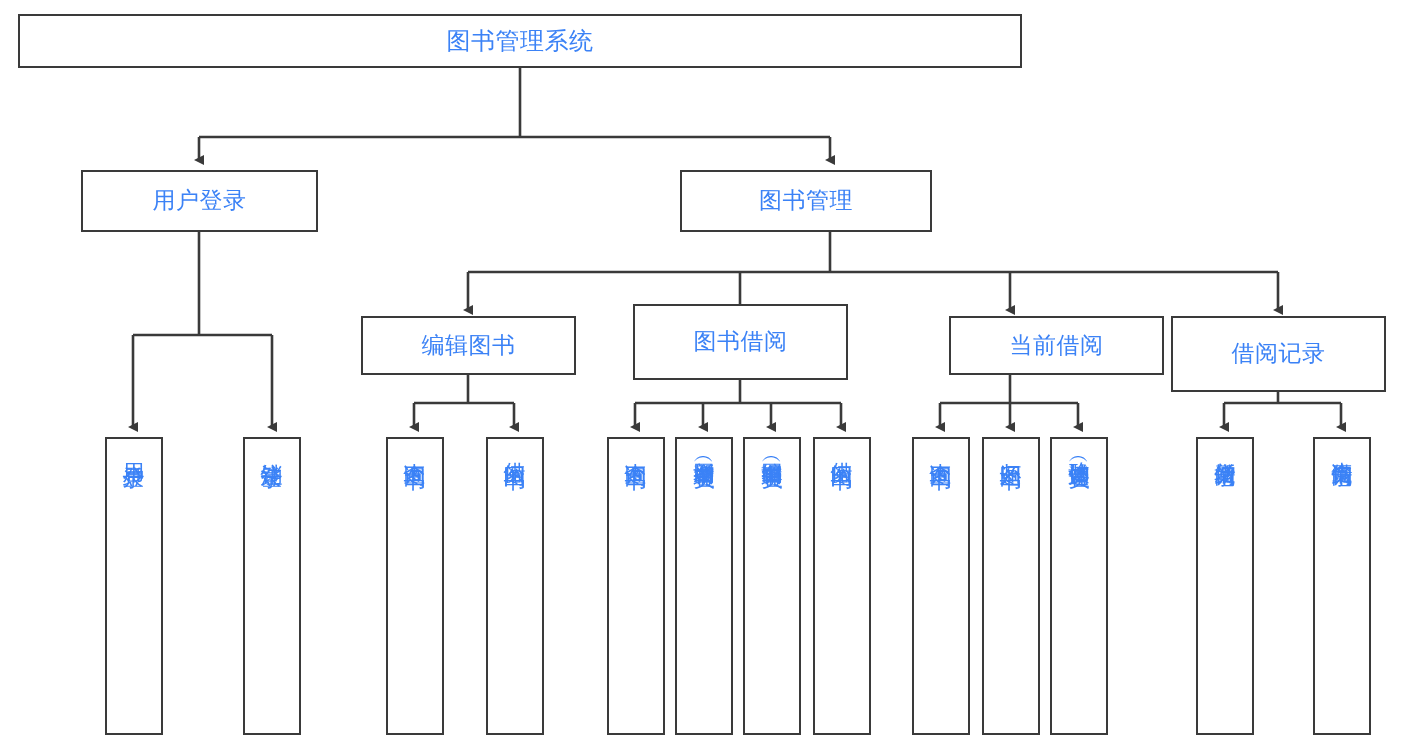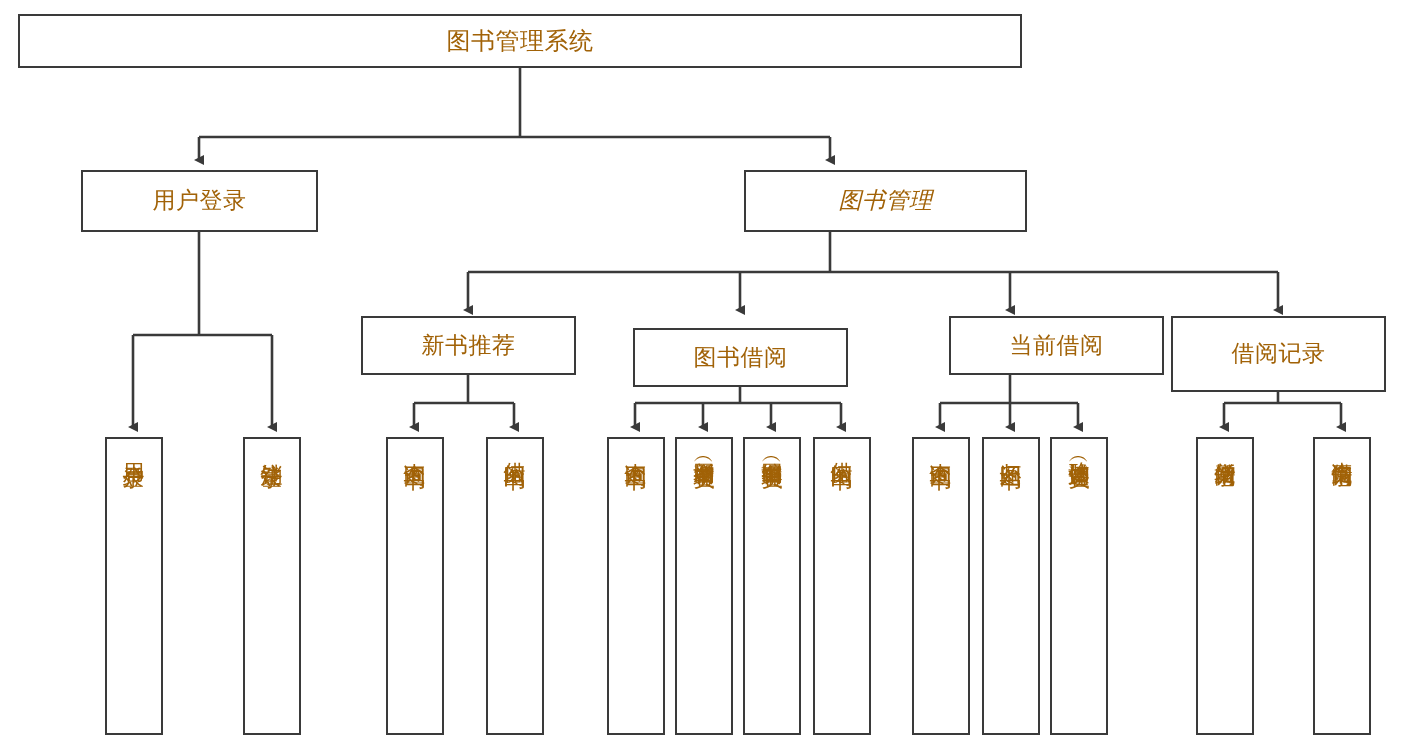--- a/index.html
+++ b/index.html
@@ -29,21 +29,21 @@
     position: absolute;
     box-sizing: border-box;
     background: #ffffff;
     border: 2.5px solid #3a3a3a;
     display: flex;
     align-items: center;
     justify-content: center;
     overflow: hidden;
   }
   .node-label {
-    color: #a16207;
+    color: #3b82f6;
     line-height: 1.18;
     white-space: nowrap;
   }
   
   .node.horiz .node-label {
     font-size: 23px;
     letter-spacing: 0.5px;
   }
   .node.root .node-label {
     font-size: 24px;
@@ -134,29 +134,29 @@
   </svg>
 
   <div class="node horiz root" style="left:18px; top:14px; width:1004px; height:54px;">
     <span class="node-label">图书管理系统</span>
   </div>
 
   <div class="node horiz" style="left:81px; top:170px; width:237px; height:62px;">
     <span class="node-label">用户登录</span>
   </div>
 
-  <div class="node horiz" style="left:744px; top:170px; width:283px; height:62px;font-style:italic;">
+  <div class="node horiz" style="left:680px; top:170px; width:252px; height:62px;">
     <span class="node-label">图书管理</span>
   </div>
 
   <div class="node horiz" style="left:361px; top:316px; width:215px; height:59px;">
-    <span class="node-label">新书推荐</span>
-  </div>
-
-  <div class="node horiz" style="left:633px; top:328px; width:215px; height:59px;">
+    <span class="node-label">编辑图书</span>
+  </div>
+
+  <div class="node horiz" style="left:633px; top:304px; width:215px; height:76px;">
     <span class="node-label">图书借阅</span>
   </div>
 
   <div class="node horiz" style="left:949px; top:316px; width:215px; height:59px;">
     <span class="node-label">当前借阅</span>
   </div>
 
   <div class="node horiz" style="left:1171px; top:316px; width:215px; height:76px;">
     <span class="node-label">借阅记录</span>
   </div>

